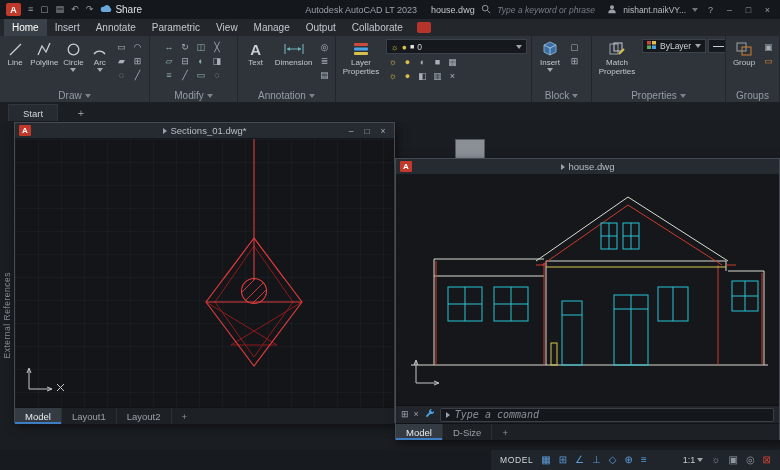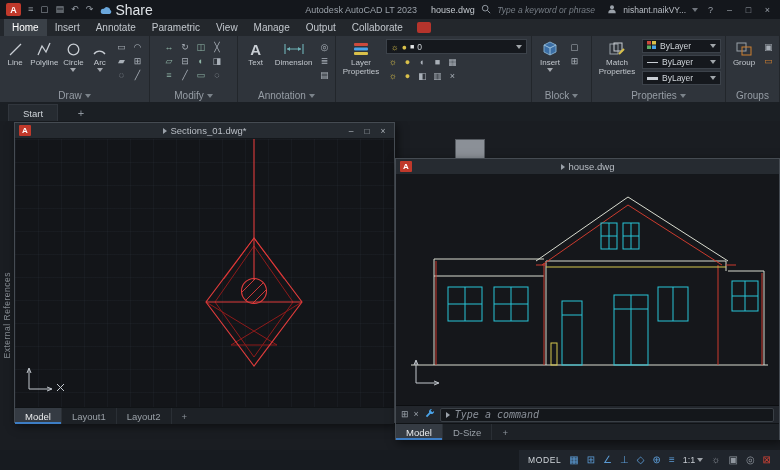--- a/index.html
+++ b/index.html
@@ -4,21 +4,21 @@
 <style>
   *{margin:0;padding:0;box-sizing:border-box;}
   html,body{width:780px;height:470px;overflow:hidden;}
   body{font-family:"Liberation Sans",sans-serif;font-size:10px;color:#c9ced4;background:#111;position:relative;}
   .app{position:absolute;inset:0;background:#1a1d22;}
 
   
   .titlebar{position:absolute;left:0;top:0;width:780px;height:19px;background:#14171c;display:flex;align-items:center;gap:7px;padding:0 6px;z-index:60;}
   .alogo{width:15px;height:13px;background:#c0392b;color:#fff;font-weight:bold;font-size:9px;display:flex;align-items:center;justify-content:center;border-radius:2px;flex:none;}
   .qicon{color:#9aa1a9;font-size:9px;line-height:1;}
-  .share{display:flex;align-items:center;gap:3px;color:#dfe3e7;font-size:14px;}
+  .share{display:flex;align-items:center;gap:3px;color:#dfe3e7;font-size:10px;}
   .tb-center{position:absolute;left:50%;transform:translateX(-50%);display:flex;gap:14px;color:#9aa1a9;font-size:9px;white-space:nowrap;}
   .tb-center .doc{color:#c3c8ce;}
   .tb-right{margin-left:auto;display:flex;align-items:center;gap:6px;color:#8f969e;font-size:8.5px;}
   .search-input{background:transparent;border:none;outline:none;width:104px;color:#9aa1a9;font-size:8.5px;font-style:italic;font-family:inherit;}
   .search-input::placeholder{color:#767d85;font-style:italic;}
   .username{color:#b9bec5;font-size:8.5px;white-space:nowrap;}
   .winctl{width:13px;text-align:center;color:#9aa1a9;font-size:9px;}
 
   
   .ribtabs{position:absolute;top:19px;left:0;width:780px;height:17px;background:#23272c;display:flex;align-items:stretch;padding-left:4px;font-size:10px;color:#c3c8ce;z-index:59;text-align:center;}
@@ -44,21 +44,21 @@
   .mi{width:13px;height:12px;display:flex;align-items:center;justify-content:center;font-size:9px;color:#a9b0b8;line-height:1;}
   .p-modify .mi:nth-child(odd){color:#8fb4a6;}
   .layer-minis .mi:nth-child(1),.layer-minis .mi:nth-child(2),
   .layer-minis .mi:nth-child(6),.layer-minis .mi:nth-child(7){color:#d9c04a;}
   .p-draw{width:150px;} .p-modify{width:88px;} .p-annot{width:98px;}
   .p-layers{width:196px;} .p-block{width:60px;} .p-props{width:134px;} .p-groups{flex:1;}
   .layers-right{display:flex;flex-direction:column;flex:1;min-width:0;}
   .ddl{height:15px;background:#15181d;border:1px solid #3c424a;display:flex;align-items:center;gap:3px;padding:0 4px;font-size:8.5px;color:#d0d5da;}
   .ddl .caret{margin-left:auto;}
   .yel{color:#d9c04a;} .wht{color:#e4e6e8;font-size:7px;}
-  .props-right{display:flex;flex-direction:column;gap:2px;flex:1;min-width:0;}
+  .props-right{display:flex;flex-direction:row;gap:2px;flex:1;min-width:0;}
   .prow{height:14px;background:#15181d;border:1px solid #3c424a;display:flex;align-items:center;gap:4px;padding:0 4px;font-size:8.5px;color:#d0d5da;}
   .prow .caret{margin-left:auto;}
   .lt-line{width:11px;height:1px;background:#c9ced4;} .lw-line{width:11px;height:3px;background:#c9ced4;}
 
   .caret{display:inline-block;width:0;height:0;border-left:3px solid transparent;border-right:3px solid transparent;border-top:4px solid currentColor;opacity:.75;}
   .tri-right{display:inline-block;width:0;height:0;border-top:3.5px solid transparent;border-bottom:3.5px solid transparent;border-left:4.5px solid #9aa1a9;}
 
   
   .filetabs{position:absolute;top:102px;left:0;width:780px;height:19px;background:#1b1f24;display:flex;align-items:flex-end;padding-left:8px;gap:14px;z-index:57;}
   .ftab{height:17px;padding:0 14px;background:#262b31;color:#cfd4d9;display:flex;align-items:center;font-size:9.5px;border:1px solid #31363d;border-bottom:none;}
@@ -98,21 +98,21 @@
 
   .overlay{position:absolute;left:58px;top:93px;z-index:40;font-family:"Liberation Serif",serif;font-weight:700;font-size:30px;color:#ffffff;white-space:nowrap;letter-spacing:.5px;text-shadow:2px 3px 2px rgba(0,0,0,.92),0 0 8px rgba(0,0,0,.5);}
 
   
   .statusbar{position:absolute;left:0;bottom:0;width:780px;height:20px;background:#171b20;display:flex;justify-content:flex-end;z-index:60;}
   .sb-cluster{background:#20252c;height:20px;display:flex;align-items:center;gap:8px;padding:0 9px;}
   .sb-model{color:#d0d5da;font-size:8.5px;letter-spacing:.6px;}
   .sb-icon{color:#5b9bd5;font-size:10px;line-height:1;}
   .sb-icon.dim{color:#8f969e;}
   .sb-icon.red{color:#c94134;}
-  .sb-scale{display:flex;align-items:center;gap:2px;color:#c7ccd2;font-size:9px;}
+  .sb-scale{display:flex;align-items:center;gap:2px;color:#c7ccd2;font-size:9px;margin-left:28px;}
 </style>
 </head>
 <body>
 
 <div class="app">
 
   <header class="titlebar">
     <div class="alogo">A</div>
     <span class="qicon">≡</span>
     <span class="qicon">▢</span>

